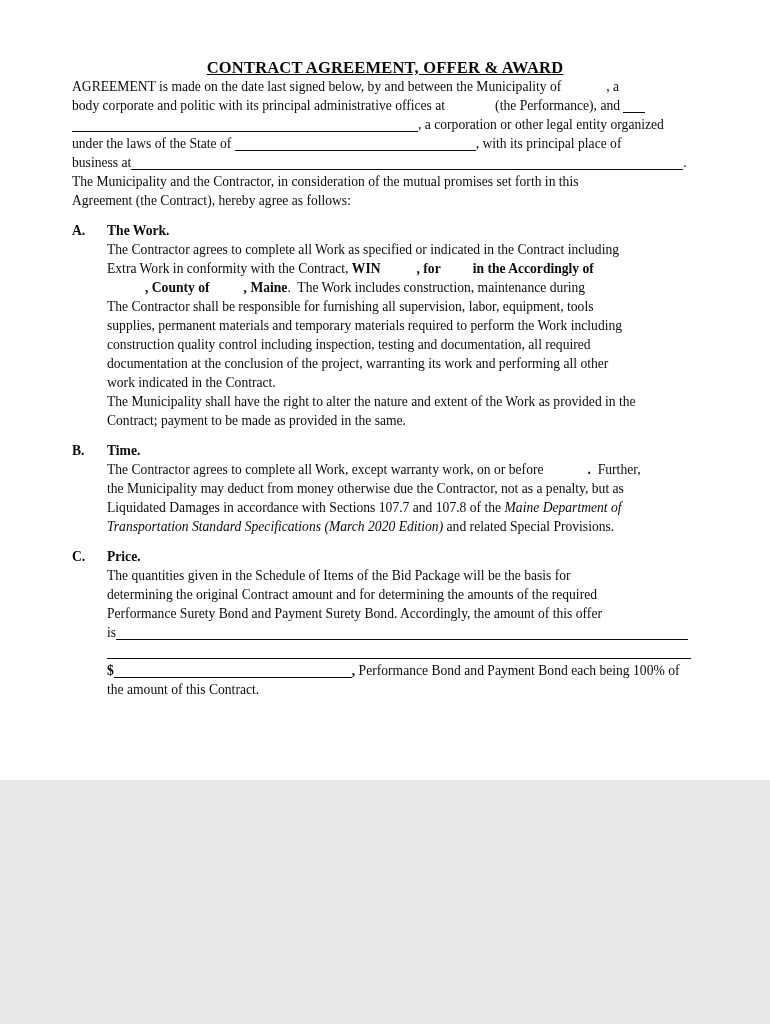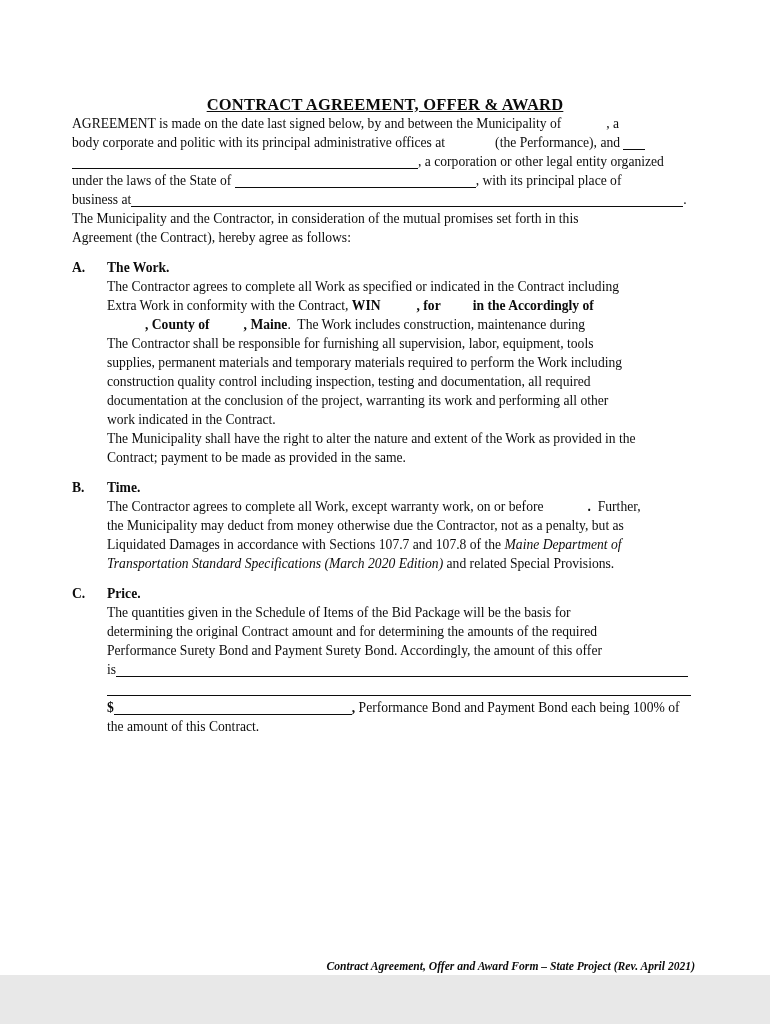--- a/index.html
+++ b/index.html
@@ -1,22 +1,22 @@
 <!DOCTYPE html>
 <html><head>
 <meta charset="utf-8">
 <style>
   html,body{margin:0;padding:0;background:#e8e8e8;}
   .page{
     position:relative;
-    width:770px;height:975px;
+    width:770px;height:780px;
     margin:0 auto;
     background:#ffffff;
     box-sizing:border-box;
-    padding:95px 72px 0 72px;
+    padding:58px 72px 0 72px;
     font-family:"Liberation Serif","DejaVu Serif",serif;
     font-size:13.6px;
     color:#0c0c0c;
     overflow:hidden;
   }
   .title{
     margin:0 0 0 0;
     font-size:16.5px;
     font-weight:bold;
     text-align:center;

